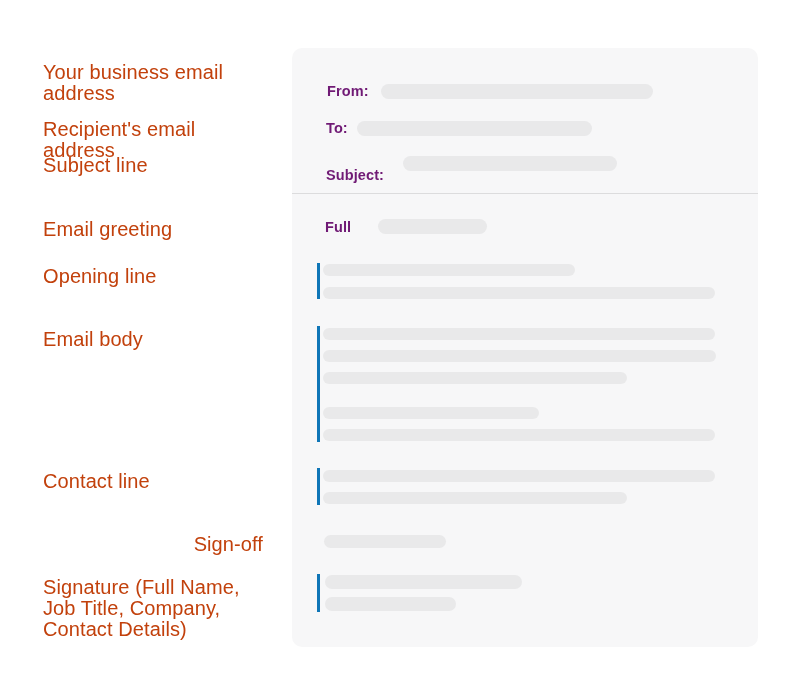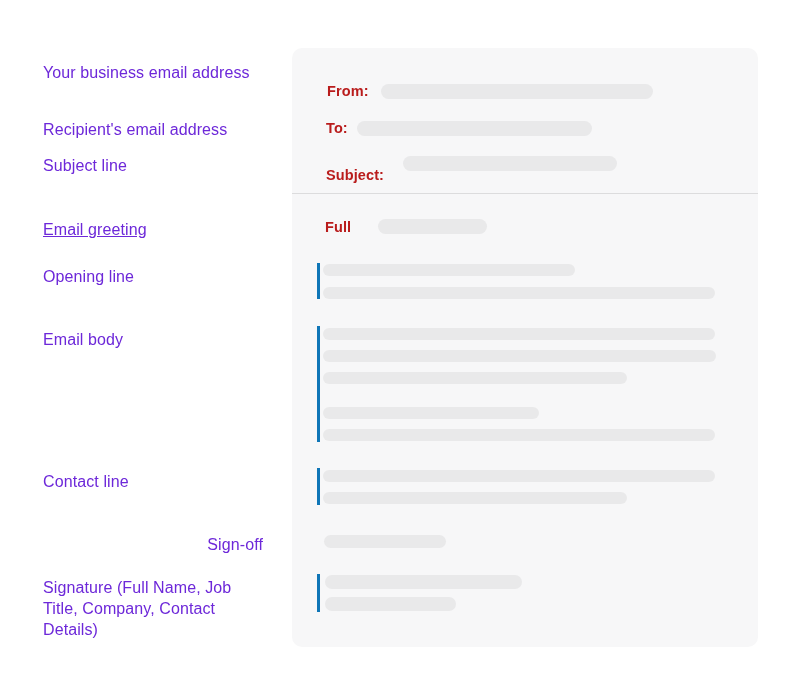--- a/index.html
+++ b/index.html
@@ -13,29 +13,29 @@
     font-family: "Liberation Sans", sans-serif;
     position: relative;
     overflow: hidden;
   }
 
   
   .side-label {
     position: absolute;
     left: 43px;
     width: 220px;
-    font-size: 16px;
+    font-size: 20px;
     line-height: 21px;
-    color: #6d28d9;
+    color: #c2410c;
     letter-spacing: 0.1px;
   }
   #label-from      { top: 62px;  }
   #label-to        { top: 119px; }
   #label-subject   { top: 155px; }
-  #label-greeting  { top: 219px; text-decoration: underline; }
+  #label-greeting  { top: 219px; }
   #label-opening   { top: 266px; }
   #label-body      { top: 329px; }
   #label-closing   { top: 471px; }
   #label-signoff   { top: 534px; text-align: right; }
   #label-signature { top: 577px; }
 
   
   .email-panel {
     position: absolute;
     left: 292px;
@@ -44,21 +44,21 @@
     height: 599px;
     background: #f7f7f8;
     border-radius: 10px;
   }
 
   .hdr-label {
     position: absolute;
     font-weight: bold;
     font-size: 14.5px;
     line-height: 16px;
-    color: #b91c1c;
+    color: #701a75;
     letter-spacing: 0.1px;
   }
   #from-label    { left: 35px; top: 35px;  }
   #to-label      { left: 34px; top: 72px;  }
   #subject-label { left: 34px; top: 119px; }
   #hello-label   { left: 33px; top: 171px; }
 
   .ph {
     position: absolute;
     height: 15px;

